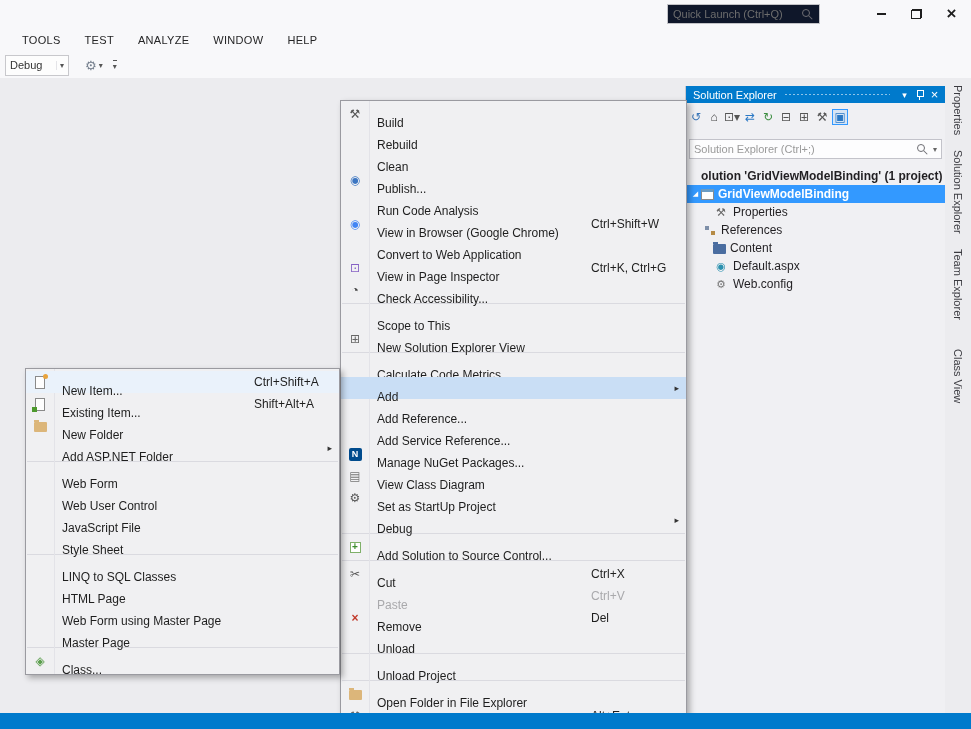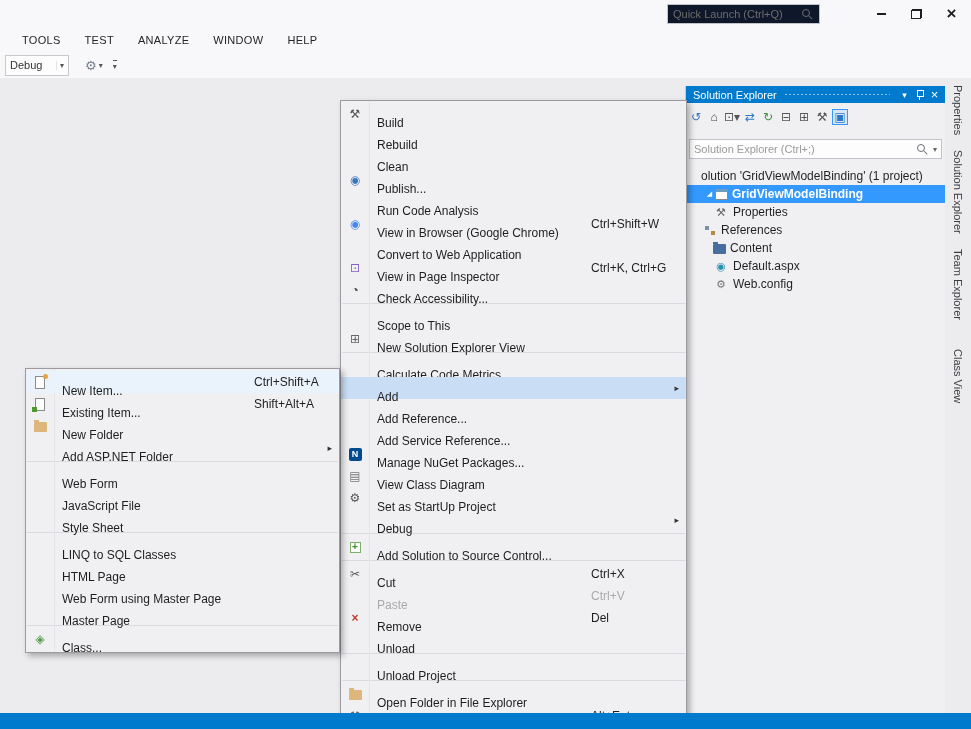--- a/index.html
+++ b/index.html
@@ -182,24 +182,24 @@
       <span class="gi tb-ic" style="color: rgb(85, 85, 85);">⊞</span>
       <span class="gi tb-ic" style="color: rgb(85, 85, 85);">⚒</span>
       <span class="gi tb-ic sel" style="color: rgb(43, 121, 197);">▣</span>
     </div>
   <div class="se-search">
     <span class="se-search-text">Solution Explorer (Ctrl+;)</span>
     <span class="icon-search"></span>
     <span class="se-search-arrow">▾</span>
   </div>
   <div class="se-tree" id="se-tree">
-      <div class="tree-row" style="padding-left: 11px;">
+      <div class="tree-row" style="padding-left: 11px; font-weight: bold;">
         <span class="tree-label">olution 'GridViewModelBinding' (1 project)</span>
       </div>
-      <div class="tree-row sel" style="padding-left: 18px;">
+      <div class="tree-row sel" style="padding-left: 4px;">
         <span class="tree-arrow">◢</span>
         <span class="gi ic-project"></span>
         <span class="tree-label">GridViewModelBinding</span>
       </div>
       <div class="tree-row" style="padding-left: 27px;">
         <span class="gi" style="color: rgb(102, 102, 102);">⚒</span>
         <span class="tree-label">Properties</span>
       </div>
       <div class="tree-row" style="padding-left: 18px;">
         <span class="gi ic-refs"></span>
@@ -405,20 +405,24 @@
       <span class="mi-label">Add ASP.NET Folder</span>
       <span class="mi-arrow">▸</span>
     </div>
     <div class="menu-sep"></div>
     <div class="menu-item">
       <span class="mi-ic"></span>
       <span class="mi-label">Web Form</span>
     </div>
     <div class="menu-item">
       <span class="mi-ic"></span>
+      <span class="mi-label">Web User Control</span>
+    </div>
+    <div class="menu-item">
+      <span class="mi-ic"></span>
       <span class="mi-label">JavaScript File</span>
     </div>
     <div class="menu-item">
       <span class="mi-ic"></span>
       <span class="mi-label">Style Sheet</span>
     </div>
     <div class="menu-sep"></div>
     <div class="menu-item">
       <span class="mi-ic"></span>
       <span class="mi-label">LINQ to SQL Classes</span>

